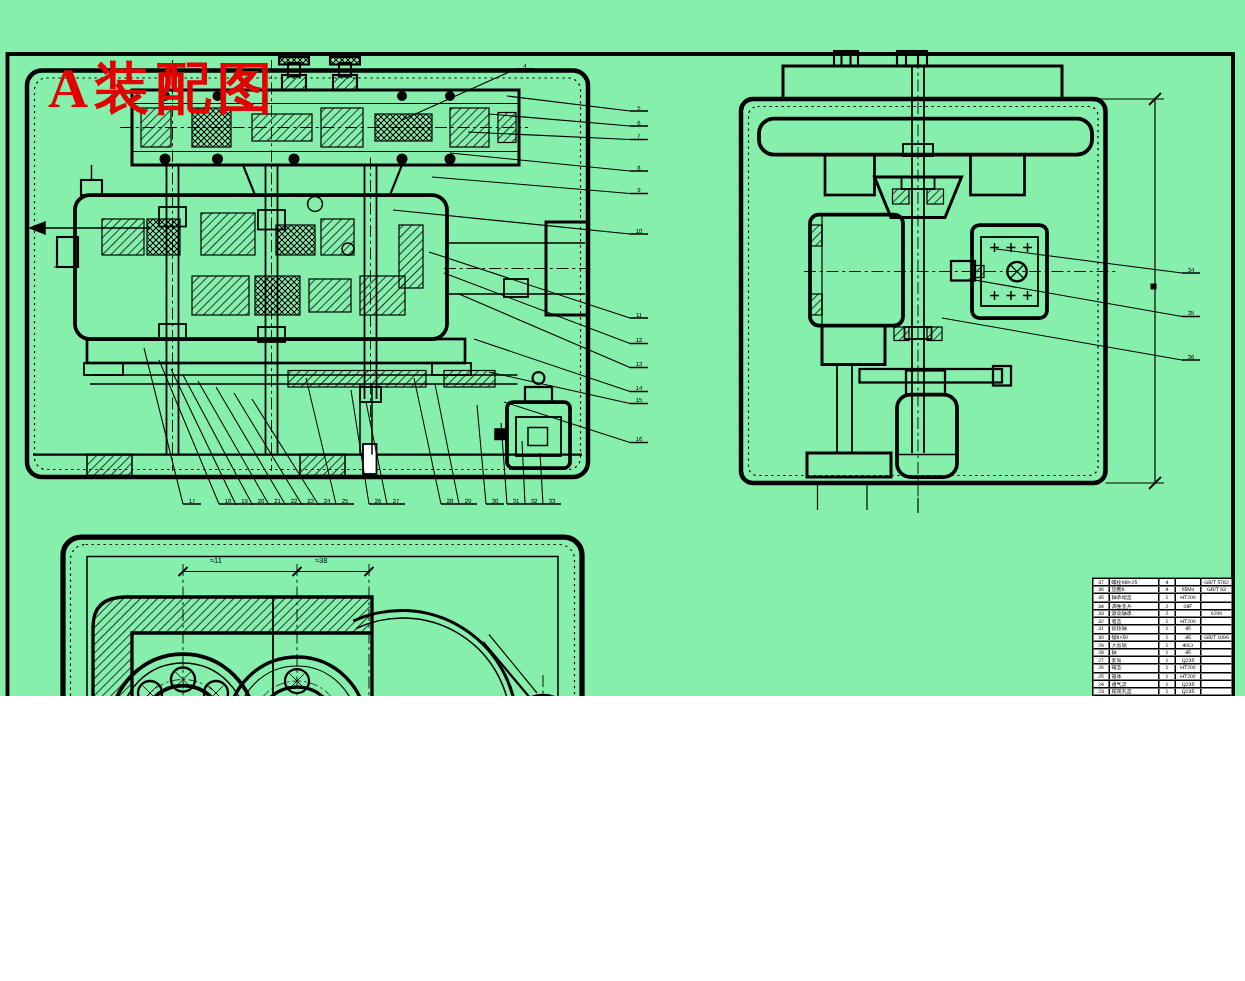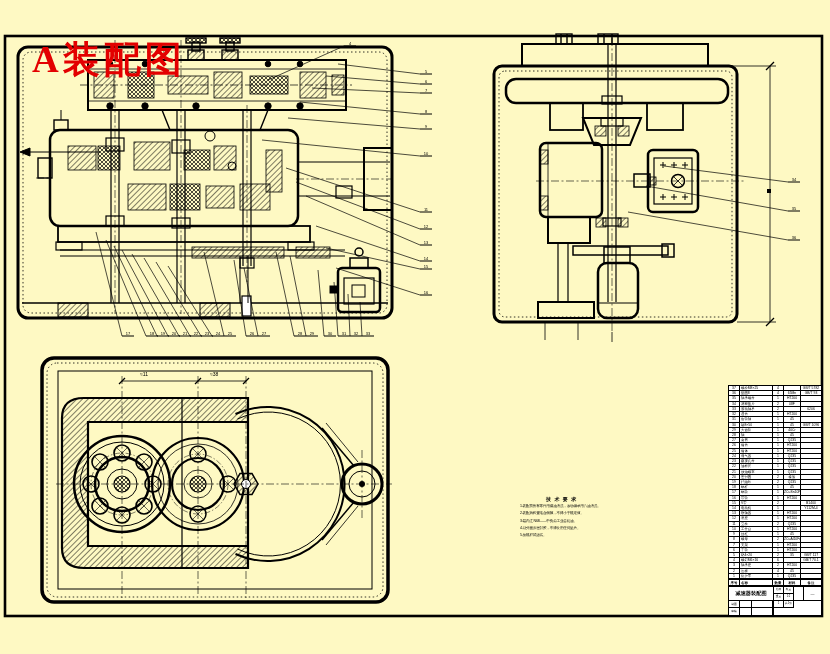--- a/index.html
+++ b/index.html
@@ -1,16 +1,16 @@
 <!DOCTYPE html>
 <html><head>
 <meta charset="utf-8">
 <style>
   html,body{margin:0;padding:0;background:#fff;}
-  #canvas{position:relative;width:830px;height:654px;background:#fef9c3;overflow:hidden;
+  #canvas{position:relative;width:830px;height:464px;background:#86efac;overflow:hidden;
           font-family:"Liberation Sans",sans-serif;}
   svg{position:absolute;left:0;top:0;}
   .t{position:absolute;white-space:nowrap;color:#000;line-height:1;
      font-family:"Liberation Sans",sans-serif;}
   #red-title{left:32px;top:41px;font-size:37px;font-weight:bold;letter-spacing:4px;
      color:#e30000;font-family:"Liberation Serif",serif;}
   
   #notes{position:absolute;left:520px;top:496px;width:100px;}
   #notes-heading{position:absolute;left:26px;top:0;font-size:5px;font-weight:bold;letter-spacing:1px;}
   .note-line{position:absolute;left:0;font-size:3.6px;letter-spacing:-0.2px;}

